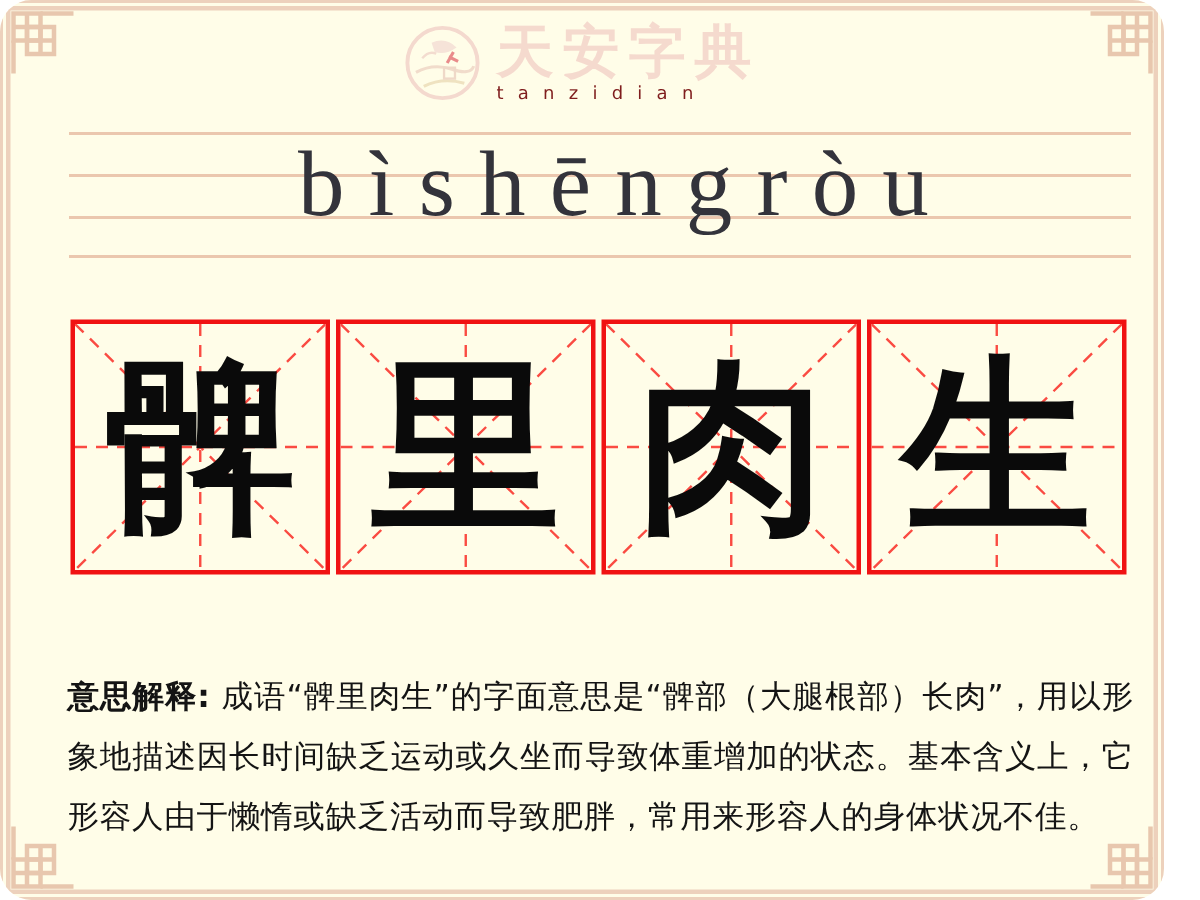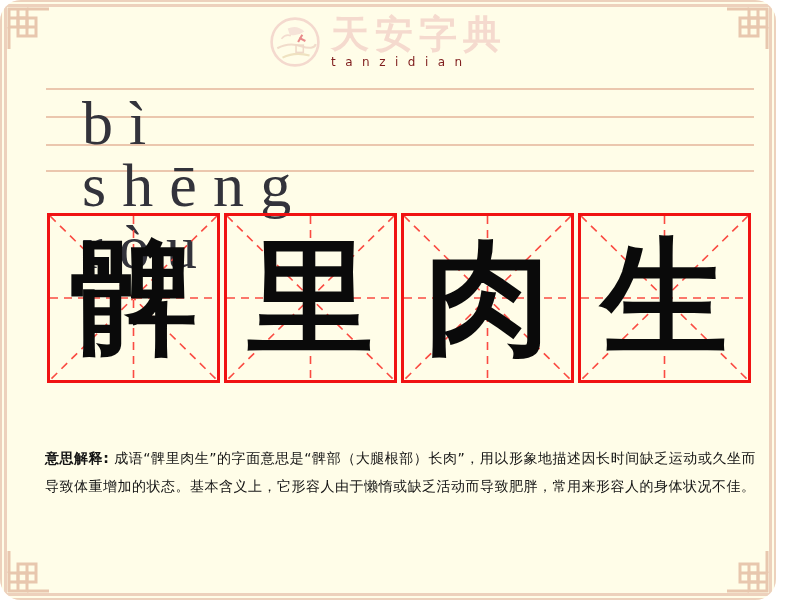--- a/index.html
+++ b/index.html
@@ -37,25 +37,25 @@
     font-size:12px; color:#7f1d1d; letter-spacing:9.5px;
     line-height:14px; margin-top:1px; white-space:nowrap;
   }
 
   
   .pinyin-area { position:absolute; left:46px; top:88px; width:708px; height:86px; }
   .rule { position:absolute; left:0; right:0; height:2px; background:#EBC7AE; }
   .rule.r1 { top:0; } .rule.r2 { top:28px; } .rule.r3 { top:56px; } .rule.r4 { top:82px; }
   .pinyin-row {
     position:absolute; left:0; right:0; top:4px;
-    display:flex; justify-content:flex-end;
+    display:flex; justify-content:center;
     padding-left:36px; padding-right:2px;
     font-family:"Liberation Serif", serif;
     font-size:62px; line-height:1; color:#33333B;
-    letter-spacing:0.26em; white-space:nowrap;flex-direction:column;
+    letter-spacing:0.26em; white-space:nowrap;
   }
 
   
   .char-grid {
     position:absolute; left:47px; top:213px;
     display:flex; gap:4px;
   }
   .char-cell {
     position:relative; width:173px; height:170px;
     border:3px solid #F01212; background:transparent;
@@ -63,21 +63,21 @@
   .char-cell svg { position:absolute; inset:0; width:100%; height:100%; }
   .char-cell .han {
     position:absolute; inset:0;
     display:flex; align-items:center; justify-content:center;
     font-size:126px; font-weight:bold; color:#0A0A0A; line-height:1;
   }
 
   
   .explain {
     position:absolute; left:45px; width:711px; top:444px;
-    font-size:14px; line-height:28px; color:#141414;
+    font-size:21px; line-height:40px; color:#141414;
     text-align:justify; letter-spacing:0.5px;
   }
   .explain b { font-weight:bold; }
 </style>
 </head>
 <body>
 
 <div class="page">
 
   <div class="frame-outer"></div>

